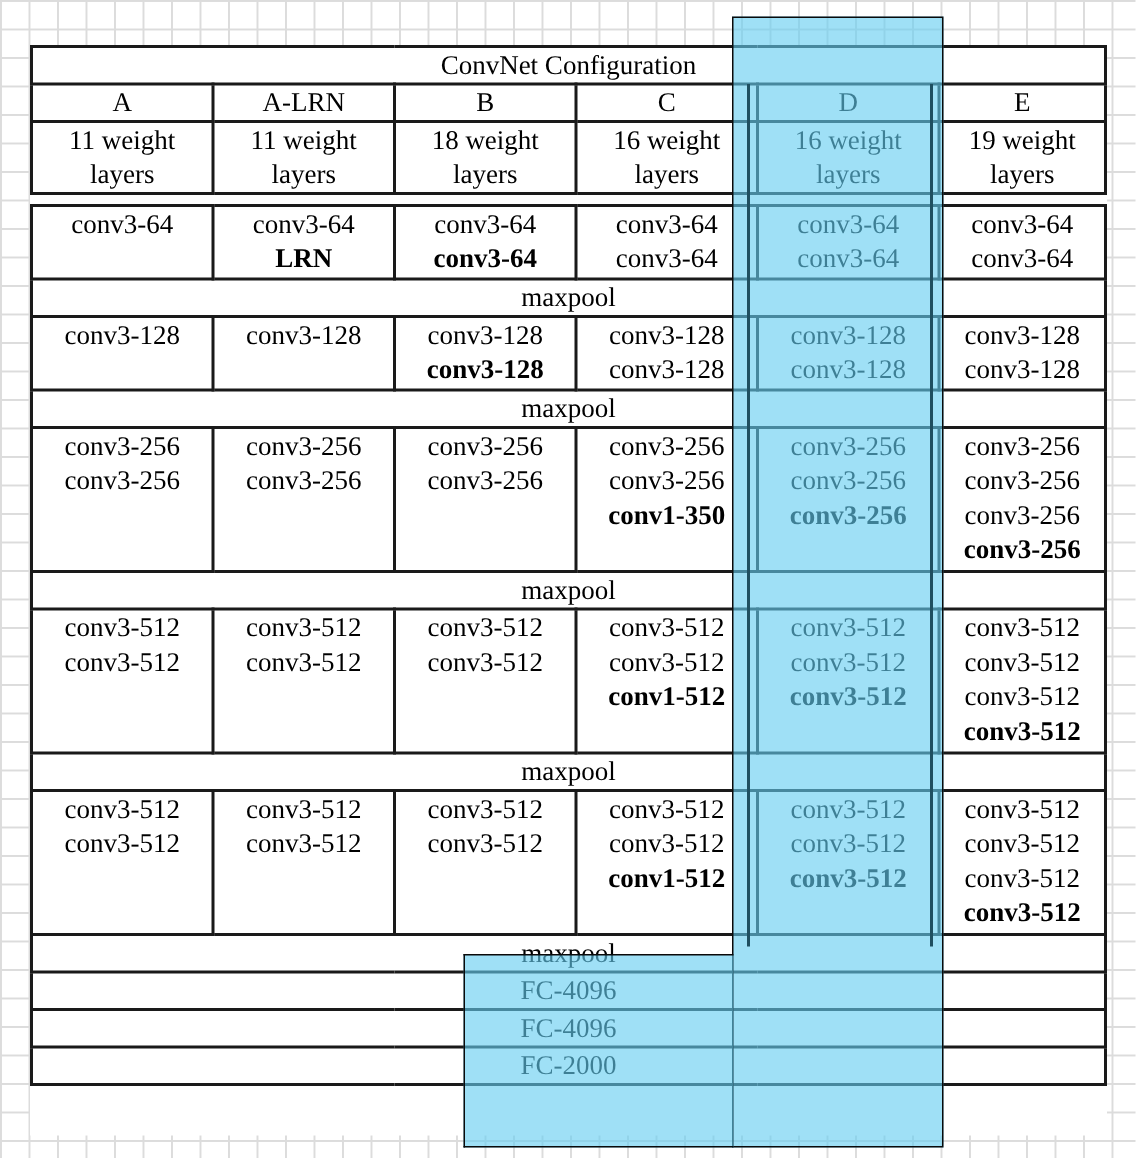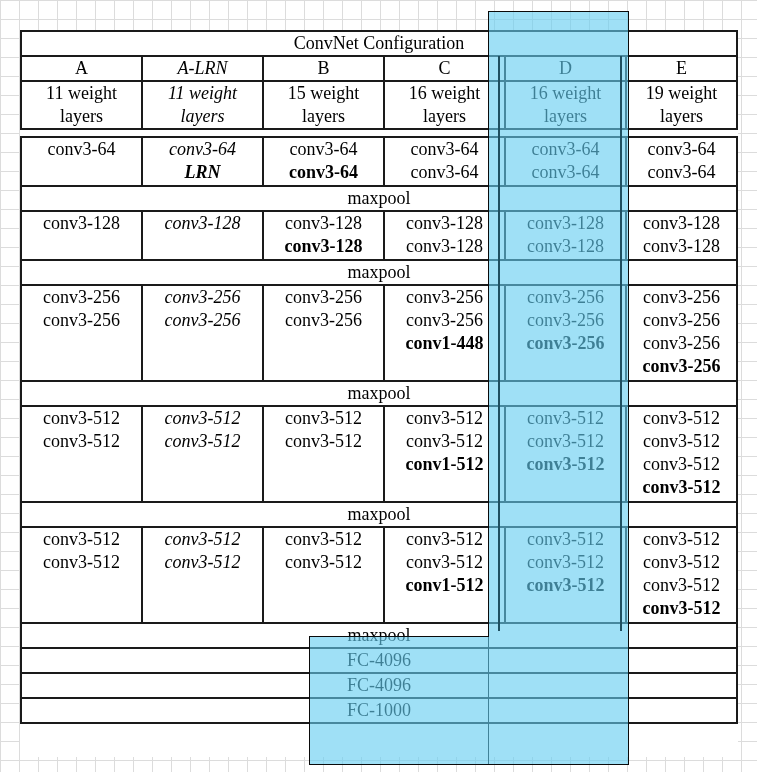--- a/index.html
+++ b/index.html
@@ -21,21 +21,21 @@
   table.cfg {
     position:absolute; left:20px; top:30px;
     border-collapse:collapse; width:718px;
     font-size:18px; line-height:23px;
   }
   table.cfg td {
     border:2px solid #1a1a1a;
     text-align:center; vertical-align:top; padding:0 2px;margin-top:34px;
   }
   table.cfg td.colA { width:115px; }
-  table.cfg td.colB { width:115px;font-style:italic; }
+  table.cfg td.colB { width:115px; }
   table.cfg td.colC { width:115px; }
   table.cfg td.colD { width:115px; }
   table.cfg td.colE { width:115px; }
   table.cfg td.colF { width:105px; }
   tr.gap td { border:none; height:6px; padding:0; border-left:2px solid #1a1a1a; border-right:2px solid #1a1a1a;}
   tr.gap td { border-left:none; border-right:none; }
   .b { font-weight:bold; }
   .line { display:block; white-space:nowrap; }
   .full { text-align:center; }
 
@@ -72,21 +72,21 @@
       <tr>
         <td class="colA">
           <span class="line">11 weight</span>
           <span class="line">layers</span>
         </td>
         <td class="colB">
           <span class="line">11 weight</span>
           <span class="line">layers</span>
         </td>
         <td class="colC">
-          <span class="line">15 weight</span>
+          <span class="line">18 weight</span>
           <span class="line">layers</span>
         </td>
         <td class="colD">
           <span class="line">16 weight</span>
           <span class="line">layers</span>
         </td>
         <td class="colE">
           <span class="line">16 weight</span>
           <span class="line">layers</span>
         </td>
@@ -162,21 +162,21 @@
           <span class="line">conv3-256</span>
           <span class="line">conv3-256</span>
         </td>
         <td class="colC" style="height: 94px;">
           <span class="line">conv3-256</span>
           <span class="line">conv3-256</span>
         </td>
         <td class="colD" style="height: 94px;">
           <span class="line">conv3-256</span>
           <span class="line">conv3-256</span>
-          <span class="line b">conv1-448</span>
+          <span class="line b">conv1-350</span>
         </td>
         <td class="colE" style="height: 94px;">
           <span class="line">conv3-256</span>
           <span class="line">conv3-256</span>
           <span class="line b">conv3-256</span>
         </td>
         <td class="colF" style="height: 94px;">
           <span class="line">conv3-256</span>
           <span class="line">conv3-256</span>
           <span class="line">conv3-256</span>
@@ -252,20 +252,20 @@
       <tr>
         <td colspan="6" class="full">maxpool</td>
       </tr>
       <tr>
         <td colspan="6" class="full">FC-4096</td>
       </tr>
       <tr>
         <td colspan="6" class="full">FC-4096</td>
       </tr>
       <tr>
-        <td colspan="6" class="full">FC-1000</td>
+        <td colspan="6" class="full">FC-2000</td>
       </tr>
     </tbody>
 </table>
 
 <div class="hl hl-col"></div>
 <div class="hl-inner"></div>
 <div class="hl hl-fc"></div>
 
 </body></html>

